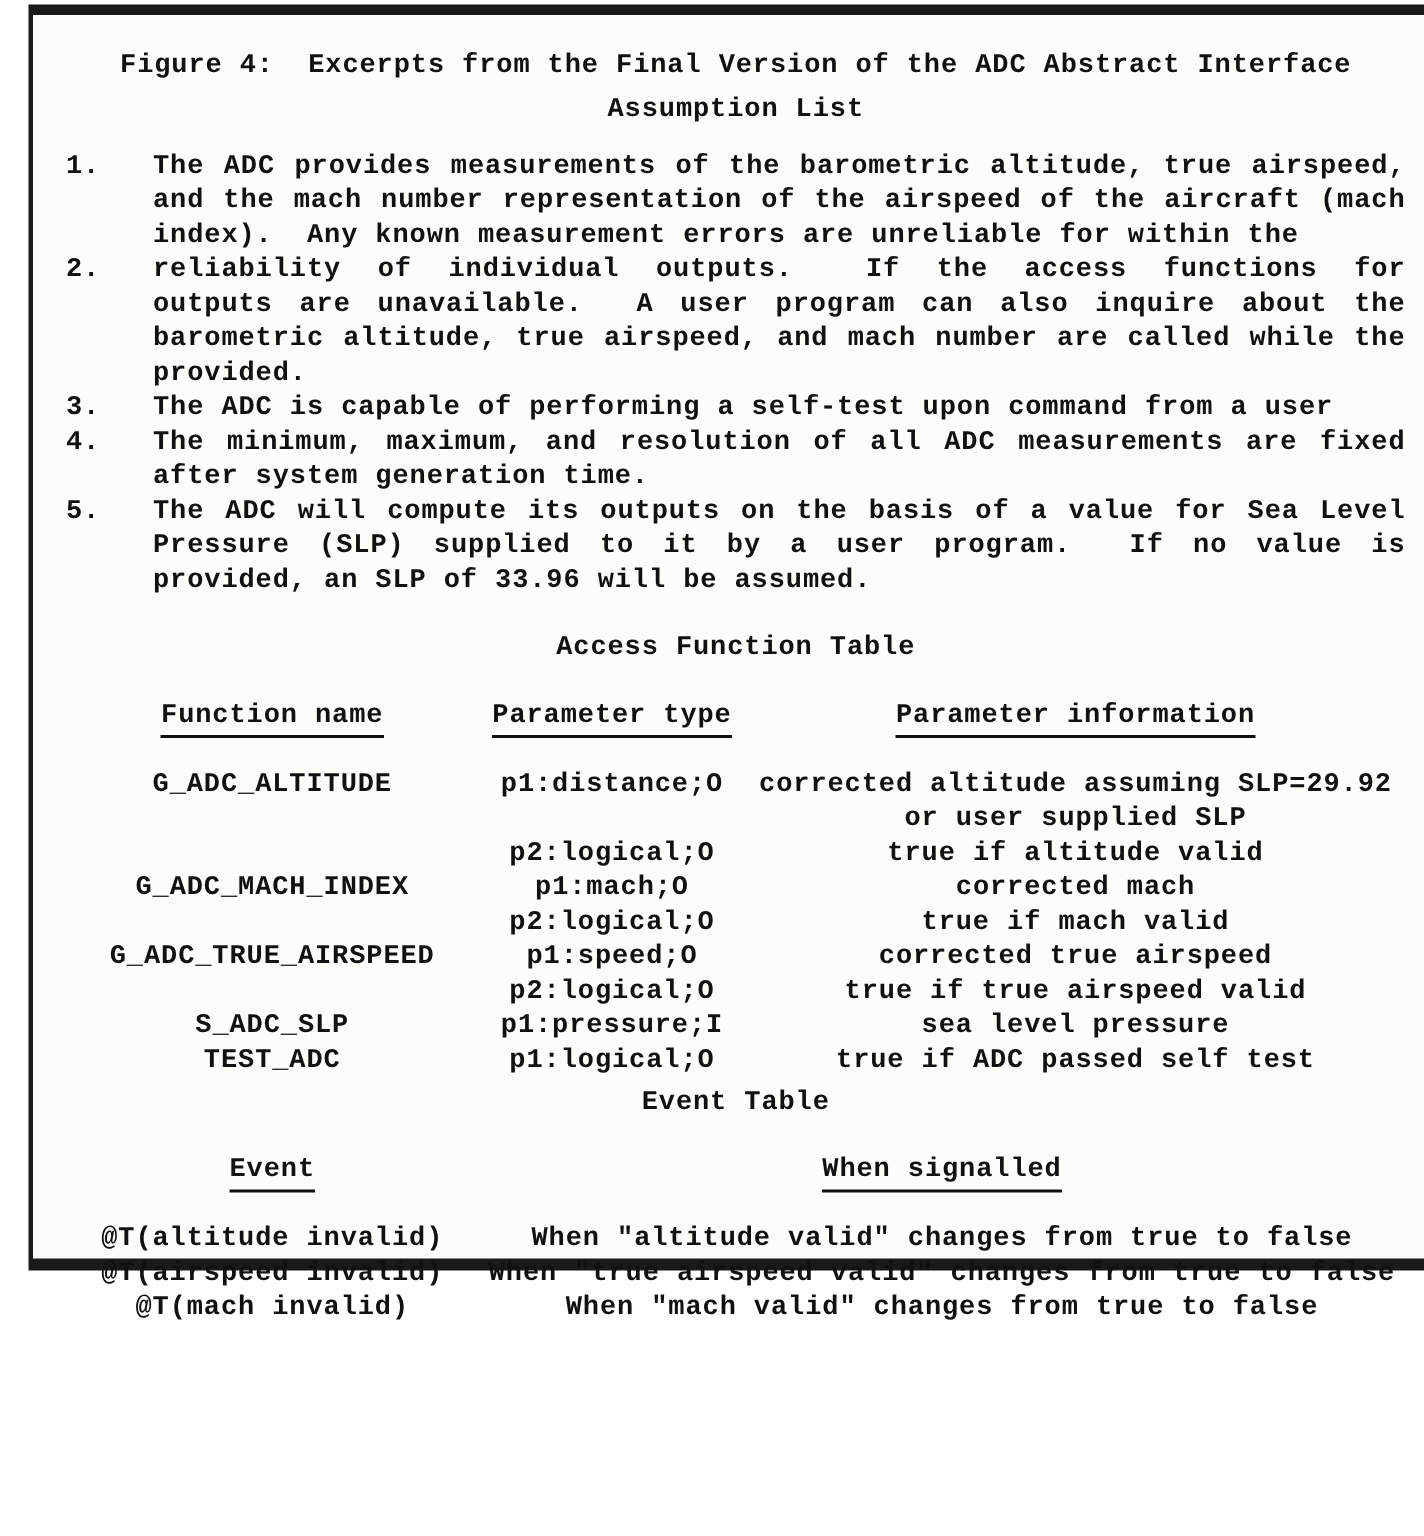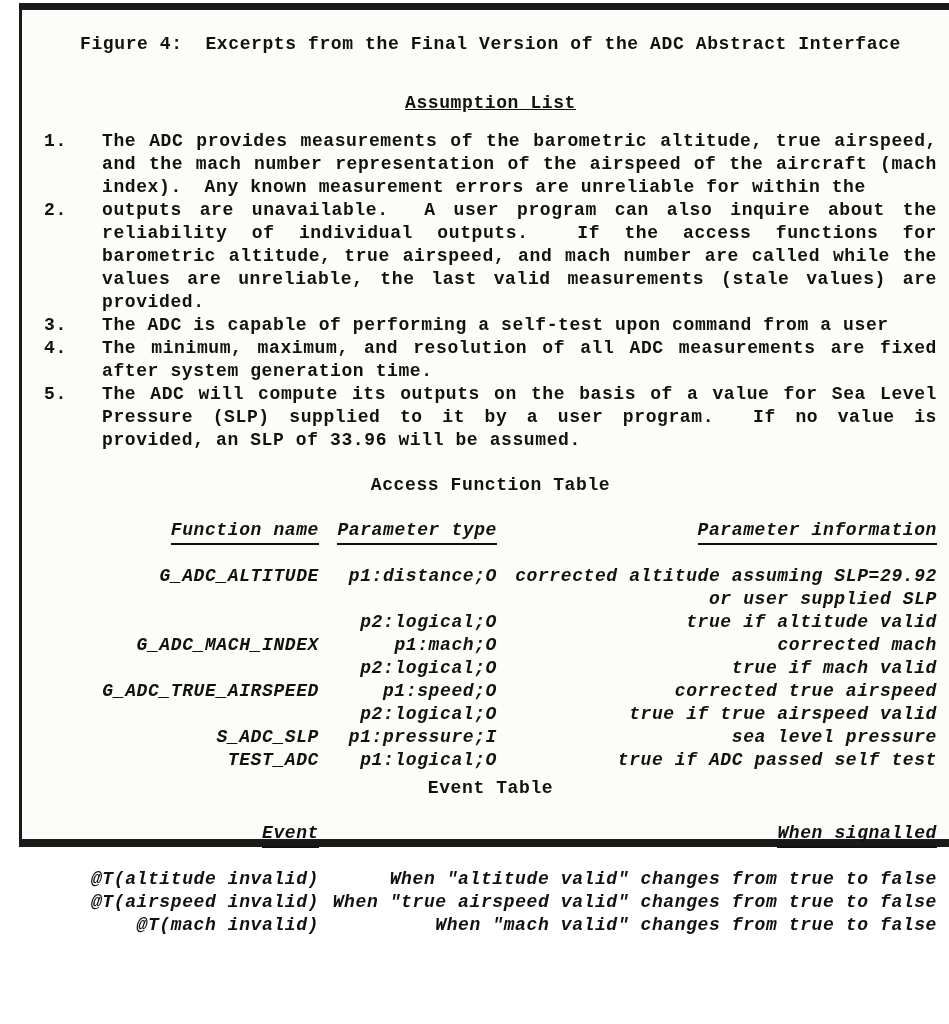--- a/index.html
+++ b/index.html
@@ -25,46 +25,45 @@
     color: #111111;
   }
   .figure-title {
     text-align: center;
     white-space: pre;
     margin-top: 3px;
   }
   .heading {
     text-align: center;
   }
-  .heading-assumption { margin-top: 36px; text-decoration: underline; }
+  .heading-assumption { margin-top: 6px; }
   .heading-access    { margin-top: 22px; }
   .heading-event     { margin-top: 5px; }
   .assumptions { margin-top: 15px; }
   .item { display: flex; }
   .num  { width: 58px; flex: none; }
   .text { flex: 1; min-width: 0; }
   .ln {
     text-align: justify;
     text-align-last: justify;
     white-space: pre-wrap;
   }
   .ln:last-child { text-align-last: left; }
   table {
     border-collapse: collapse;
     table-layout: fixed;
     width: 100%;
     margin-top: 22px;
   }
   th, td {
     padding: 0;
-    text-align: right;
+    text-align: center;
     vertical-align: top;
     white-space: pre;
     font-weight: 700;
-    font-style: italic;
   }
   thead th { padding-bottom: 20px; }
   .ul {
     display: inline-block;
     border-bottom: 2px solid #111111;
     padding-bottom: 1px;
   }
 </style>
 </head>
 <body>
@@ -82,24 +81,23 @@
       <div class="text">
         <div class="ln">The ADC provides measurements of the barometric altitude, true airspeed,</div>
         <div class="ln">and the mach number representation of the airspeed of the aircraft (mach</div>
         <div class="ln">index).  Any known measurement errors are unreliable for within the</div>
       </div>
     </div>
 
     <div class="item">
       <div class="num">2.</div>
       <div class="text">
+        <div class="ln">reliability of individual outputs.  If the access functions for</div>
         <div class="ln">outputs are unavailable.  A user program can also inquire about the</div>
-        <div class="ln">reliability of individual outputs.  If the access functions for</div>
         <div class="ln">barometric altitude, true airspeed, and mach number are called while the</div>
-        <div class="ln">values are unreliable, the last valid measurements (stale values) are</div>
         <div class="ln">provided.</div>
       </div>
     </div>
 
     <div class="item">
       <div class="num">3.</div>
       <div class="text">
         <div class="ln">The ADC is capable of performing a self-test upon command from a user</div>
       </div>
     </div>

